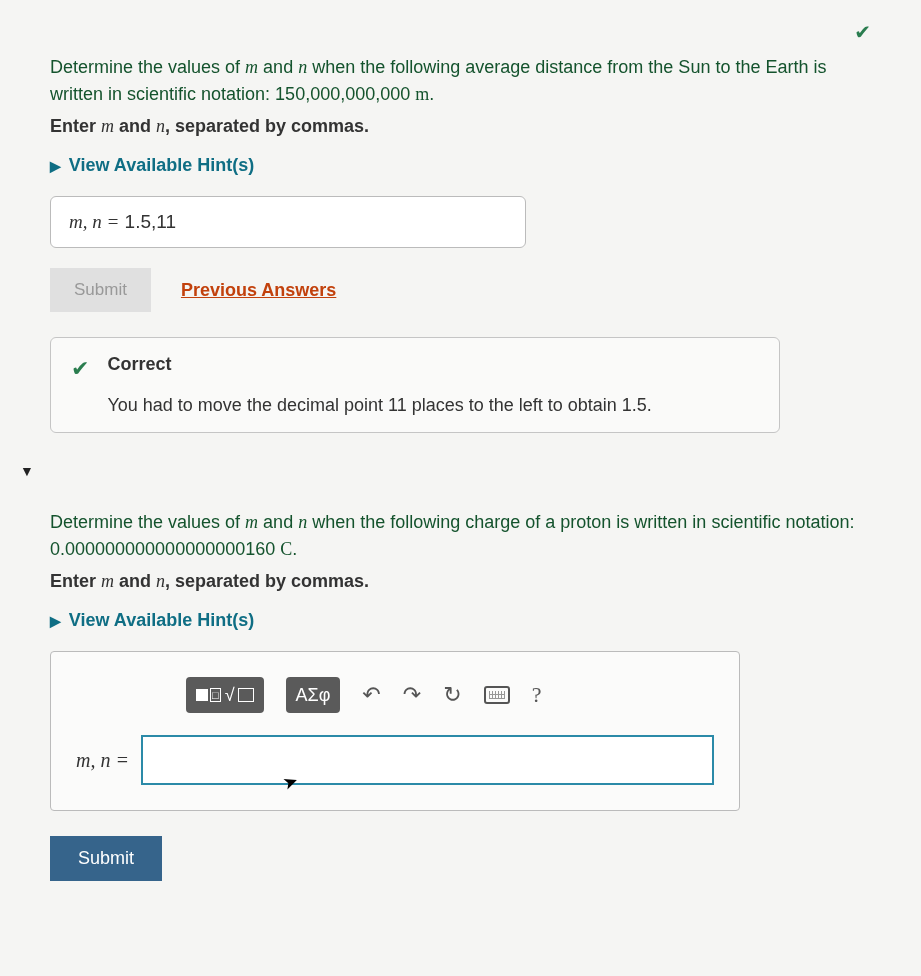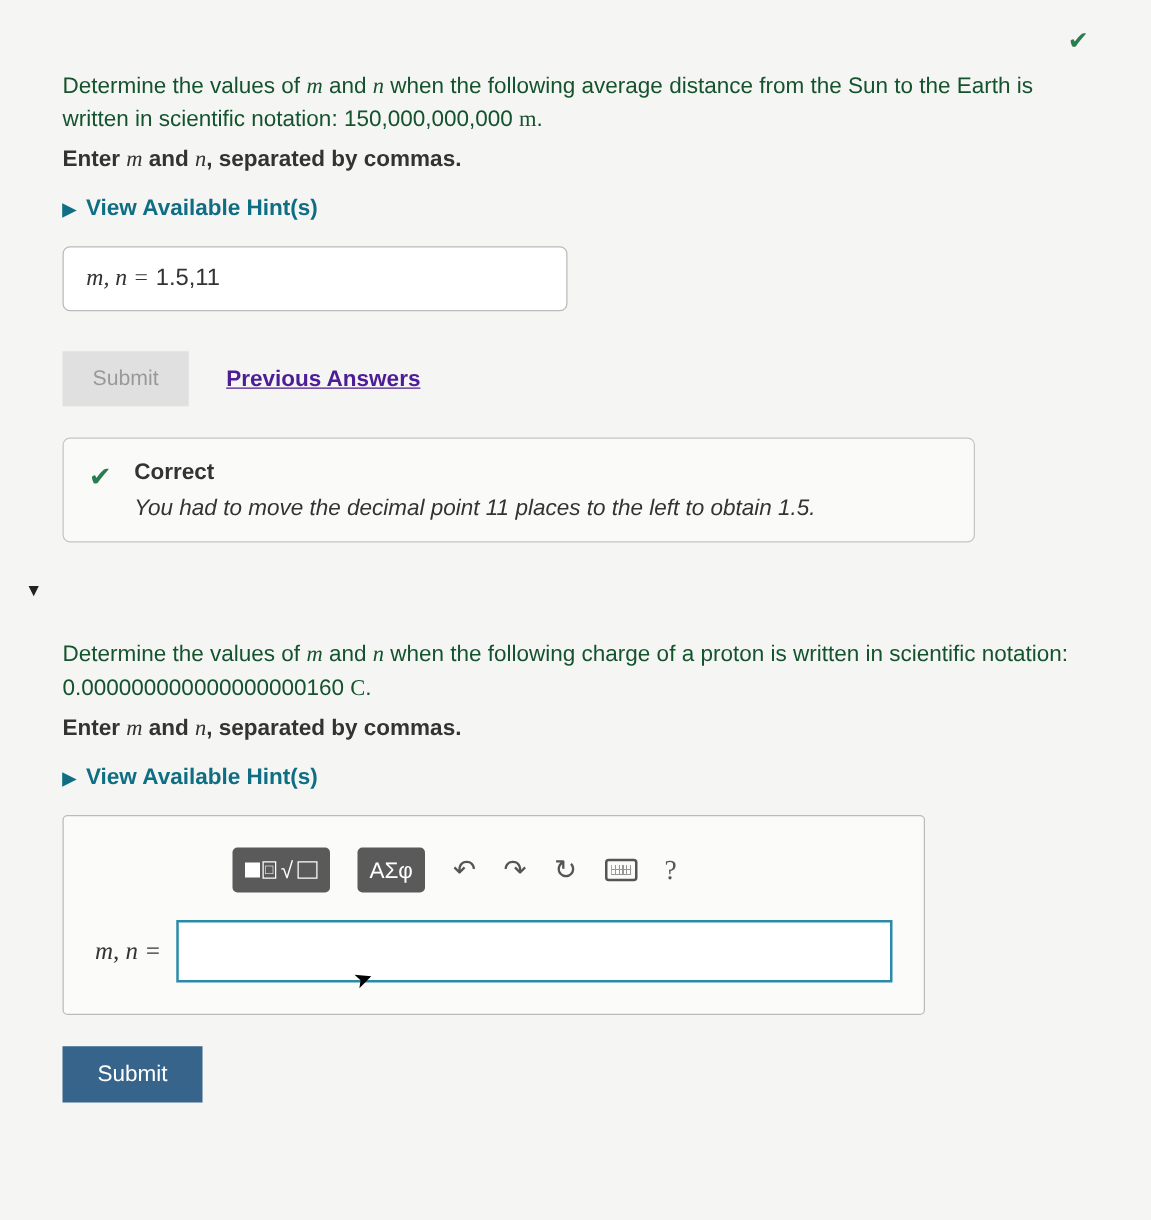--- a/index.html
+++ b/index.html
@@ -17,41 +17,41 @@
   .prompt .it { font-style: italic; font-family: Georgia, serif; }
   .instruct { font-size: 18px; font-weight: bold; margin: 7px 0 18px 0; }
   .instruct .it { font-style: italic; font-family: Georgia, serif; font-weight: normal; }
   .hints-toggle {
     color: #0f6e84; font-weight: bold; font-size: 18px; cursor: pointer;
     display: inline-flex; align-items: center; gap: 8px; margin-bottom: 20px;
   }
   .tri { font-size: 14px; }
   .answer-box {
     border: 1px solid #bbb; border-radius: 6px; background: #fff;
-    padding: 14px 18px; width: 404px; font-size: 19px; margin-bottom: 32px;
+    padding: 14px 18px; width: 476px; font-size: 19px; margin-bottom: 20px;
   }
   .answer-box .it { font-style: italic; font-family: Georgia, serif; }
   .row-buttons { display: flex; align-items: center; gap: 30px; margin-bottom: 25px; }
   .btn-disabled {
     background: #e0e0e0; color: #999; padding: 12px 24px; font-size: 17px;
     border: none; cursor: default;
   }
   .btn-primary {
     background: #36648b; color: #fff; padding: 12px 28px; font-size: 18px;
     border: none; cursor: pointer; font-weight: 500;
   }
-  .link-prev { color: #4c1d95; text-decoration: underline; font-size: 18px; font-weight: bold; }
+  .link-prev { color: #c2410c; text-decoration: underline; font-size: 18px; font-weight: bold; }
   .feedback {
     border: 1px solid #c5c5c5; border-radius: 6px; background: #fafaf9;
     padding: 16px 20px; display: flex; gap: 18px; align-items: flex-start;
     width: 730px; margin-bottom: 30px;
   }
   .check-ic { color: #2a7d4f; font-size: 22px; margin-top: 2px; }
-  .fb-title { font-weight: bold; font-size: 18px; margin-bottom: 8px; }
-  .fb-text { font-size: 18px; font-style: italic; }
+  .fb-title { font-weight: bold; font-size: 18px; margin-bottom: 20px; }
+  .fb-text { font-size: 18px; }
   .part-head {
     display: flex; align-items: center; gap: 18px; font-size: 19px; font-weight: bold;
     margin: 20px 0 30px -30px; color: #222;
   }
   .tri-down { font-size: 14px; }
   .eq-panel {
     border: 1px solid #bbb; border-radius: 4px; background: #fbfbfa;
     padding: 25px; width: 690px; margin-bottom: 25px;
   }
   .toolbar { display: flex; align-items: center; gap: 22px; margin-left: 110px; margin-bottom: 22px; }

